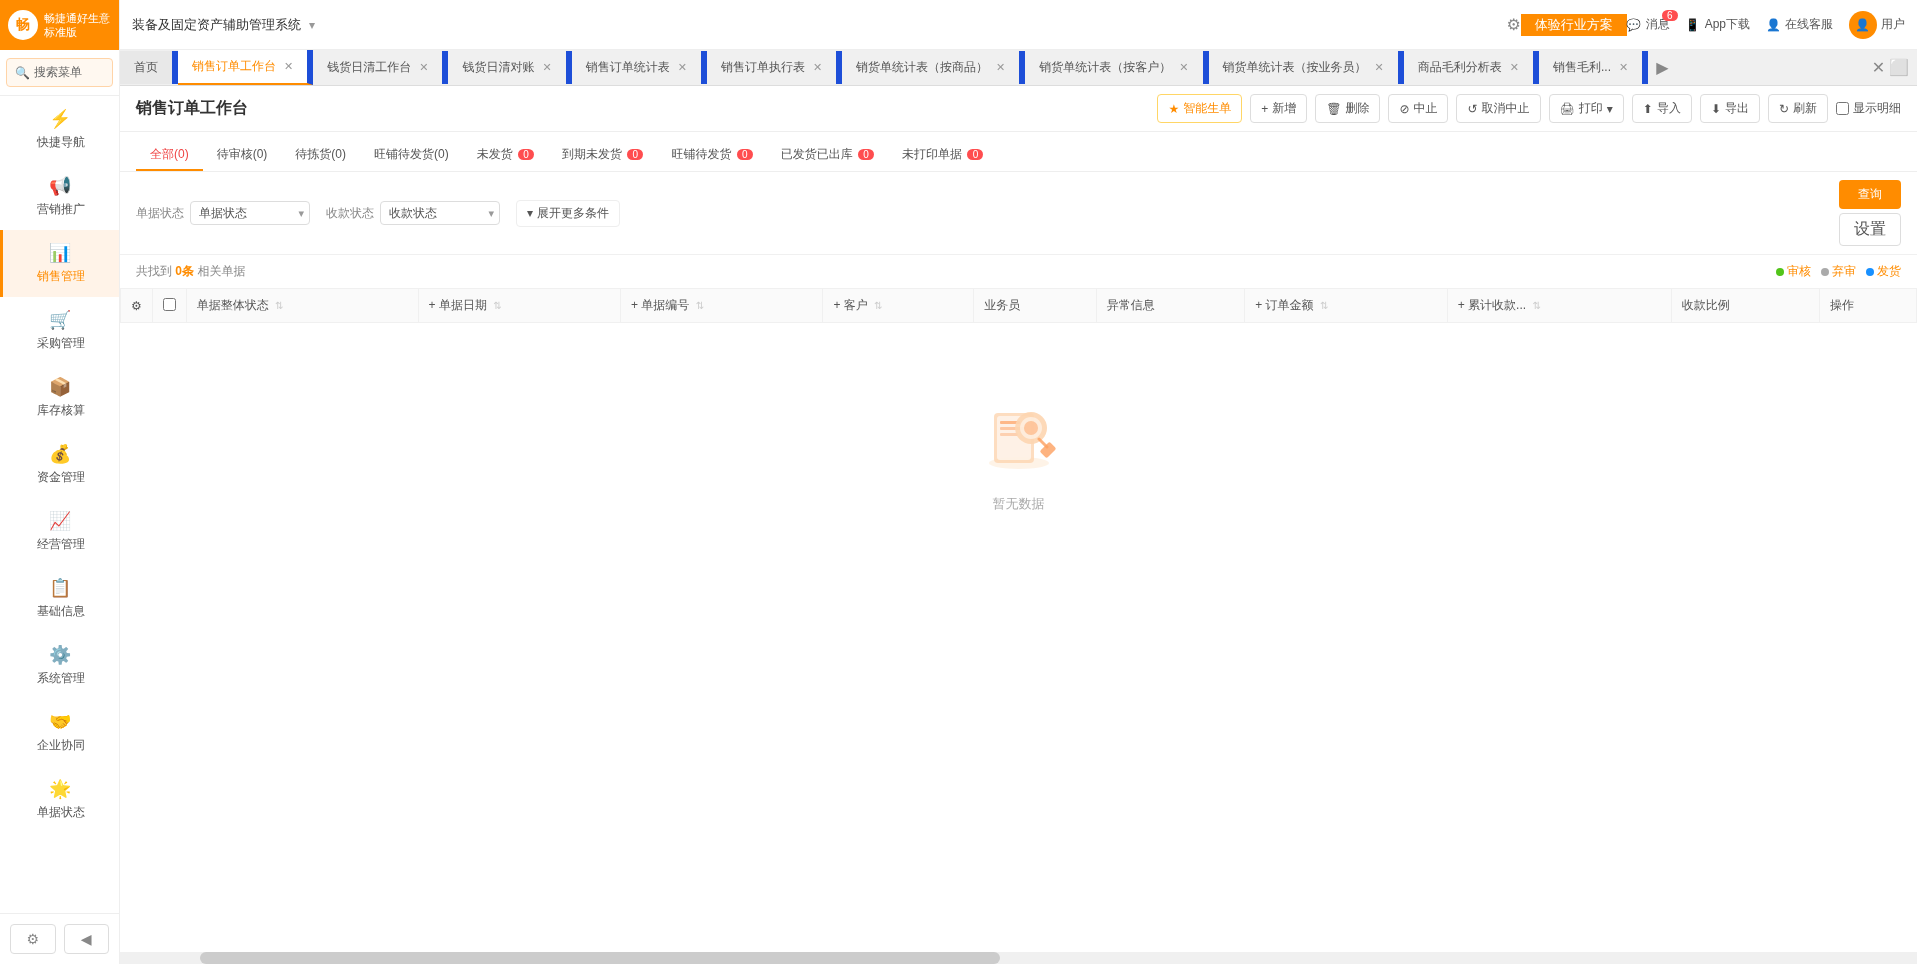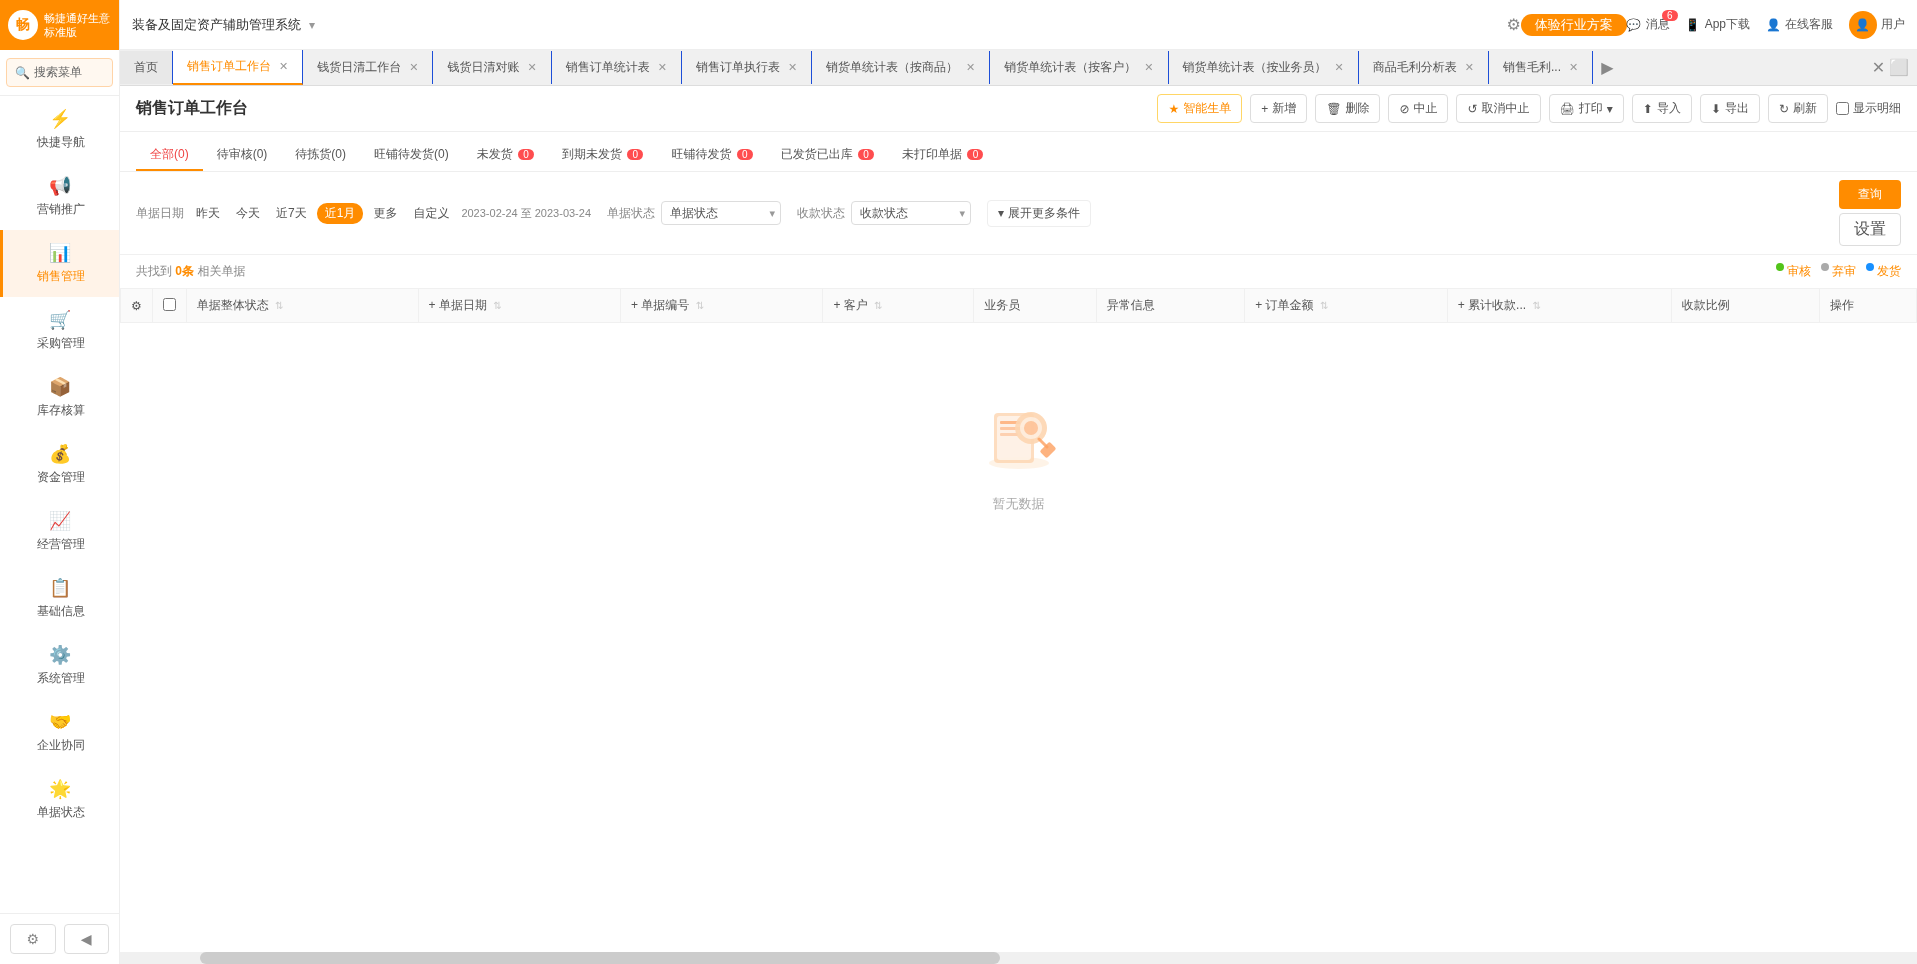--- a/index.html
+++ b/index.html
@@ -19,29 +19,29 @@
     .sidebar-bottom-btn { flex: 1; background: #fff; border: 1px solid #ddd; border-radius: 4px; padding: 6px; text-align: center; cursor: pointer; font-size: 14px; color: #888; }
 
     
     .main { flex: 1; display: flex; flex-direction: column; overflow: hidden; }
 
     
     .topbar { height: 50px; background: #fff; border-bottom: 1px solid #eee; display: flex; align-items: center; padding: 0 12px; }
     .topbar-title { font-size: 13px; color: #333; flex: 1; display: flex; align-items: center; gap: 8px; }
     .topbar-title .chevron { color: #999; font-size: 12px; }
     .topbar-gear { font-size: 16px; color: #888; cursor: pointer; }
-    .topbar-experience { background: #ff8c00; color: #fff; border: none; border-radius: 12px; padding: 2px 14px; font-size: 13px; cursor: pointer; }
+    .topbar-experience { background: #ff8c00; color: #fff; border: none; border-radius: 0; padding: 2px 14px; font-size: 13px; cursor: pointer; }
     .topbar-actions { display: flex; align-items: center; gap: 16px; margin-left: auto; }
     .topbar-action-item { display: flex; align-items: center; gap: 4px; color: #555; font-size: 12px; cursor: pointer; position: relative; }
     .topbar-action-item .badge { position: absolute; top: -6px; right: -8px; background: #ff4d4f; color: #fff; border-radius: 8px; font-size: 10px; padding: 0 4px; min-width: 16px; text-align: center; }
     .user-avatar { width: 28px; height: 28px; background: #ff8c00; border-radius: 50%; display: flex; align-items: center; justify-content: center; color: #fff; font-size: 12px; }
 
     
     .tabbar { background: #f0f0f0; display: flex; align-items: center; border-bottom: 1px solid #ddd; overflow: hidden; }
-    .tab-item { padding: 8px 14px; font-size: 12px; color: #555; cursor: pointer; white-space: nowrap; display: flex; align-items: center; gap: 6px; border-right: 1px solid #1d4ed8; background: #f0f0f0; }
+    .tab-item { padding: 8px 14px; font-size: 12px; color: #555; cursor: pointer; white-space: nowrap; display: flex; align-items: center; gap: 6px; border-right: 6px solid #1d4ed8; background: #f0f0f0; }
     .tab-item:first-child { background: #e8e8e8; }
     .tab-item.active { background: #fff; color: #ff8c00; border-bottom: 2px solid #ff8c00; }
     .tab-item .tab-close { color: #999; font-size: 11px; margin-left: 2px; }
     .tab-nav-btn { padding: 8px 8px; color: #888; cursor: pointer; font-size: 16px; background: #f0f0f0; }
     .tab-close-btns { display: flex; align-items: center; margin-left: auto; padding: 0 8px; gap: 4px; }
     .tab-close-btns span { cursor: pointer; color: #888; font-size: 16px; }
 
     
     .content { flex: 1; background: #fff; display: flex; flex-direction: column; overflow: hidden; }
 
@@ -71,21 +71,21 @@
     .status-tabs { padding: 8px 16px 0; border-bottom: 1px solid #eee; display: flex; gap: 0; }
     .status-tab { padding: 6px 14px; font-size: 12px; color: #555; cursor: pointer; border-bottom: 2px solid transparent; }
     .status-tab.active { color: #ef4444; border-bottom-color: #ff8c00; }
     .status-tab .badge-red { display: inline-block; background: #ff4d4f; color: #fff; border-radius: 8px; font-size: 10px; padding: 0 4px; margin-left: 2px; min-width: 16px; text-align: center; }
 
     
     .table-area { flex: 1; overflow: auto; padding: 0; }
     .table-info-bar { padding: 8px 16px; display: flex; align-items: center; justify-content: space-between; font-size: 12px; color: #888; }
     .table-info-bar .count-highlight { color: #ff8c00; font-weight: bold; }
     .table-actions-right { display: flex; align-items: center; gap: 10px; }
-    .table-action-btn { display: flex; gap: 3px; color: #ff8c00; cursor: pointer; font-size: 12px; }
+    .table-action-btn { display: flex; align-items: center; gap: 3px; color: #ff8c00; cursor: pointer; font-size: 12px; }
     .table-action-btn .dot { width: 8px; height: 8px; border-radius: 50%; display: inline-block; }
     .dot-green { background: #52c41a; }
     .dot-gray { background: #aaa; }
     .dot-blue { background: #1890ff; }
 
     
     .data-table { width: 100%; border-collapse: collapse; font-size: 12px; }
     .data-table th { background: #fafafa; border: 1px solid #f0f0f0; padding: 8px 10px; color: #555; font-weight: normal; text-align: left; white-space: nowrap; }
     .data-table td { border: 1px solid #f0f0f0; padding: 8px 10px; color: #333; }
     .data-table th .sort-icon { color: #ccc; font-size: 10px; margin-left: 3px; }
@@ -340,32 +340,20 @@
         <span>已发货已出库</span>
         <span class="badge-red">0</span>
       </div>
       <div class="status-tab">
         <span>未打印单据</span>
         <span class="badge-red">0</span>
       </div>
     </div>
 
     <div class="filter-bar">
-      <div class="filter-item">
-        <span class="filter-label">单据日期</span>
-        <div class="filter-date-group">
-          <span class="filter-date-btn">昨天</span>
-          <span class="filter-date-btn">今天</span>
-          <span class="filter-date-btn">近7天</span>
-          <span class="filter-date-btn active">近1月</span>
-          <span class="filter-date-btn">更多</span>
-          <span class="filter-date-btn">自定义</span>
-        </div>
-        <span class="filter-date-input">2023-02-24 至 2023-03-24</span>
-      </div>
 
       <div class="filter-item">
         <span class="filter-label">单据状态</span>
         <div class="filter-select-wrap">
           <select class="filter-select">
             <option>单据状态</option>
           </select>
         </div>
       </div>
 

